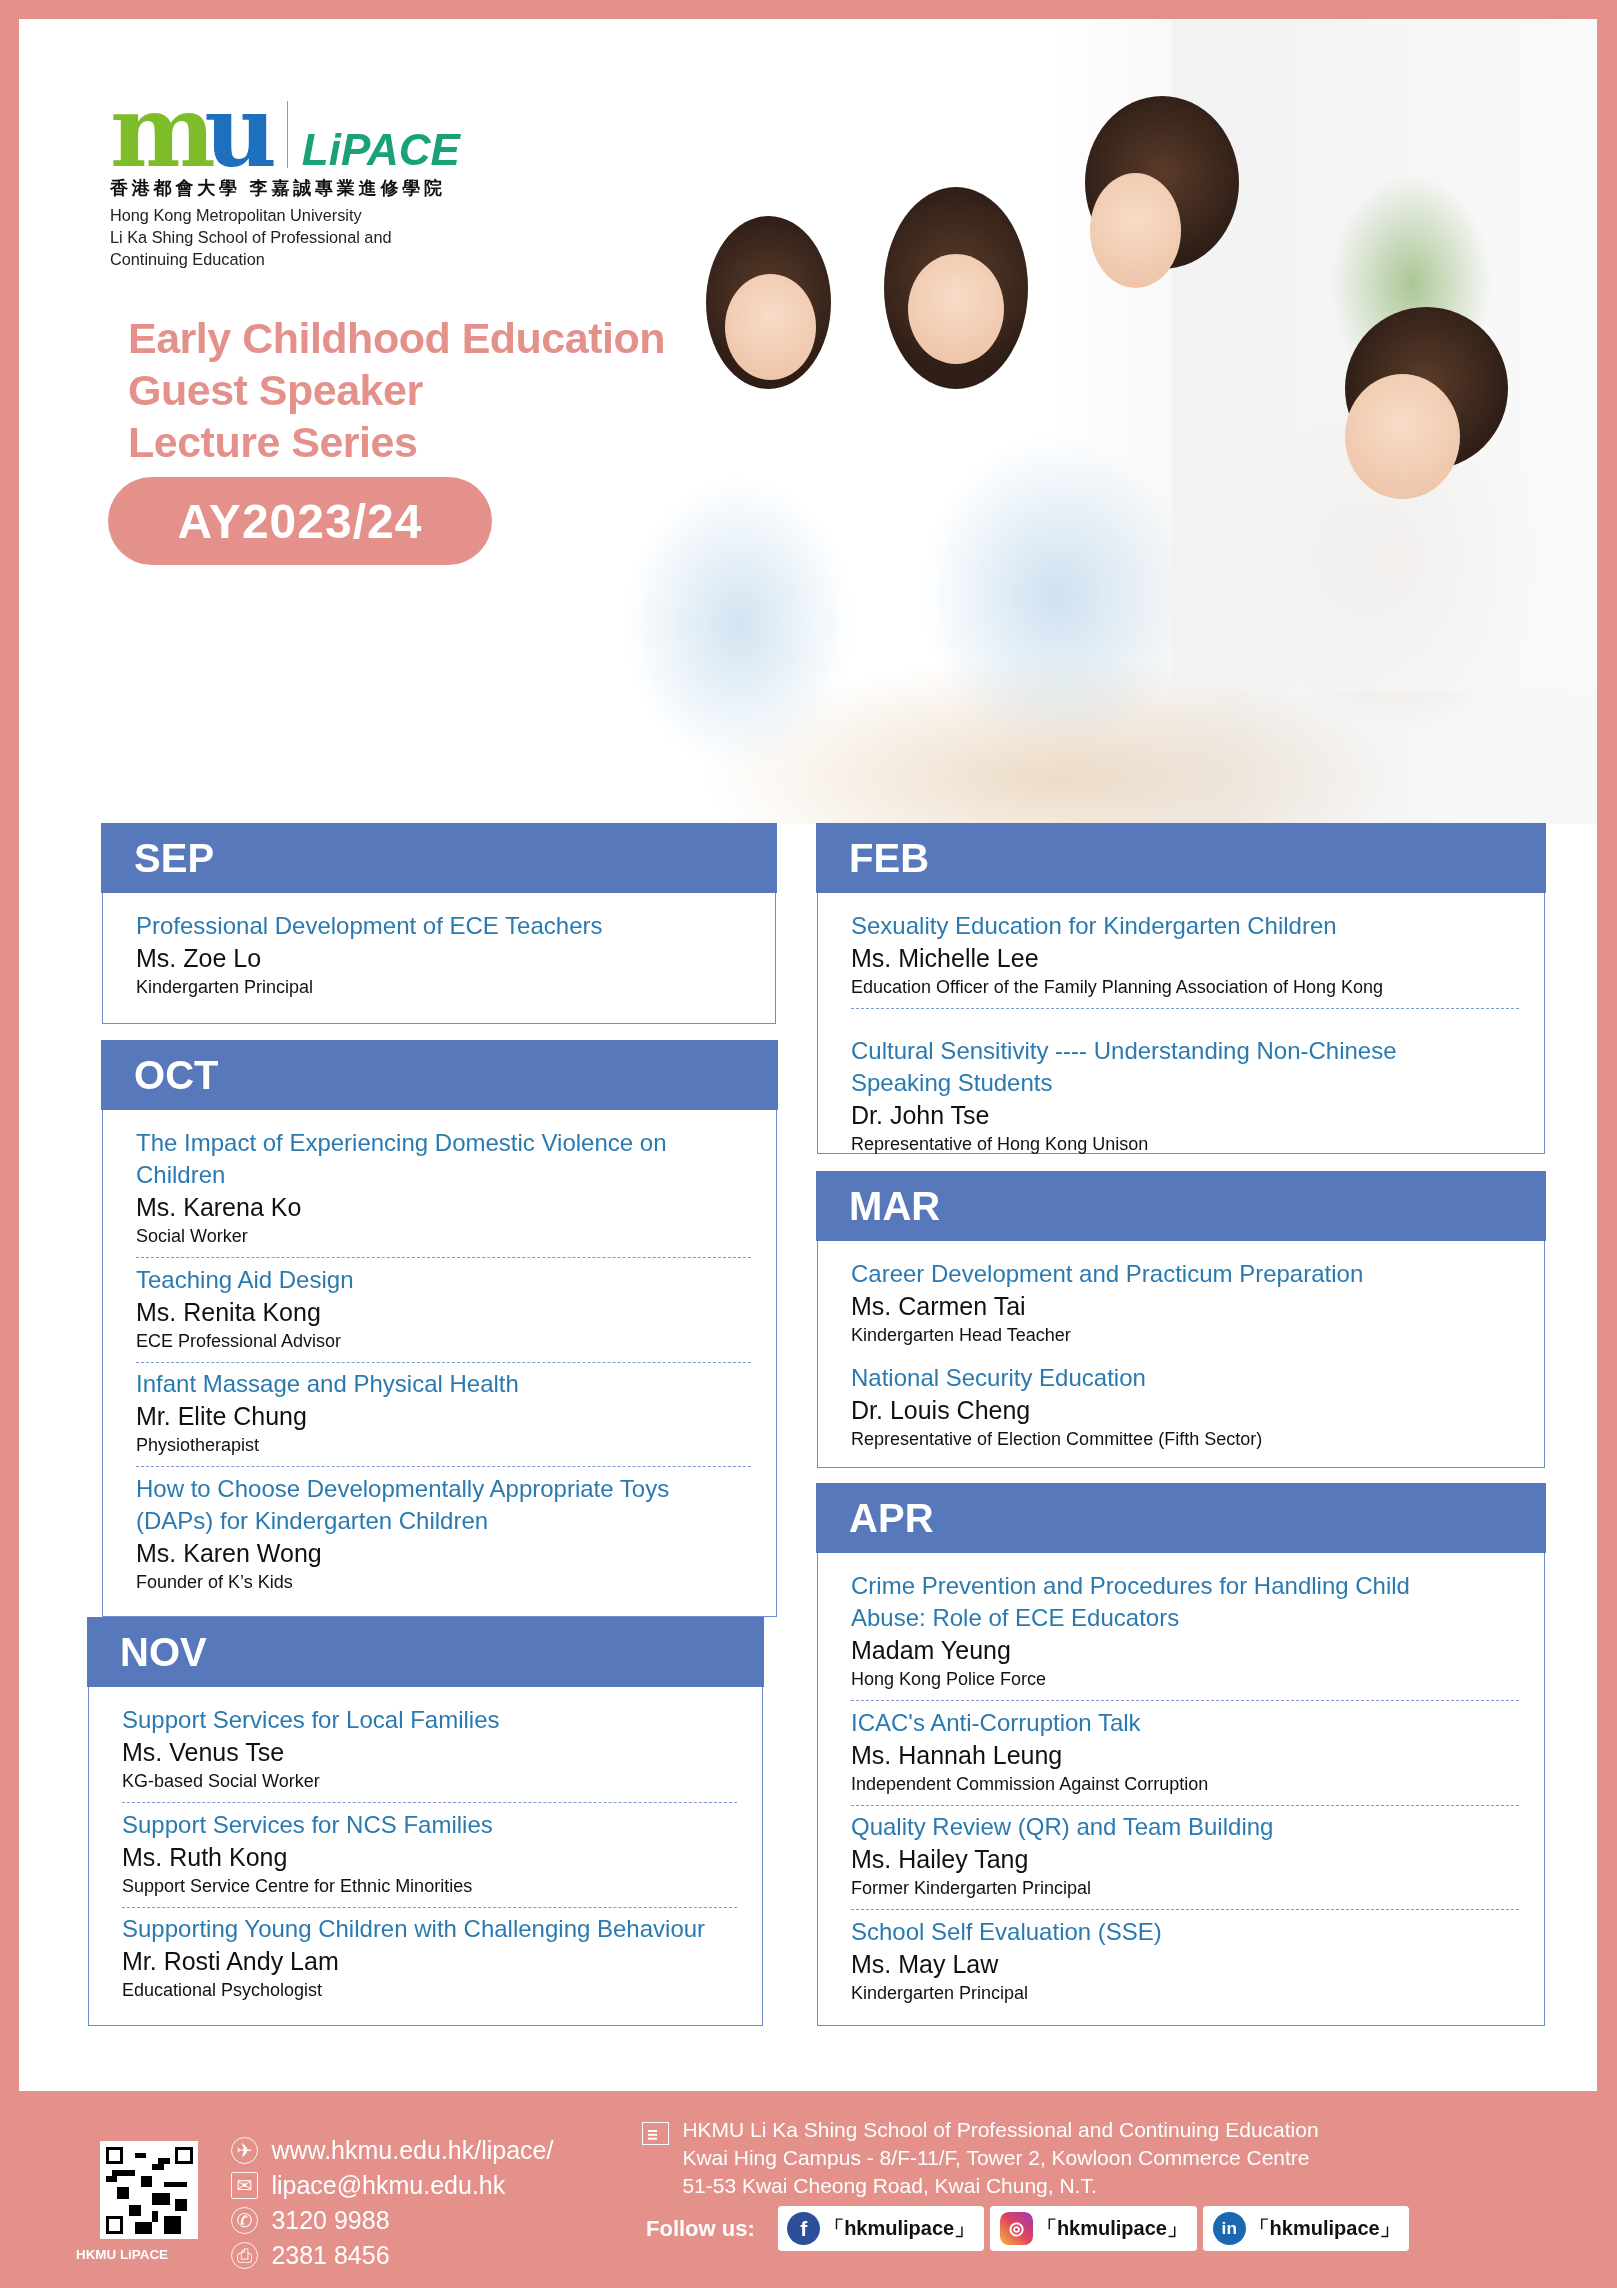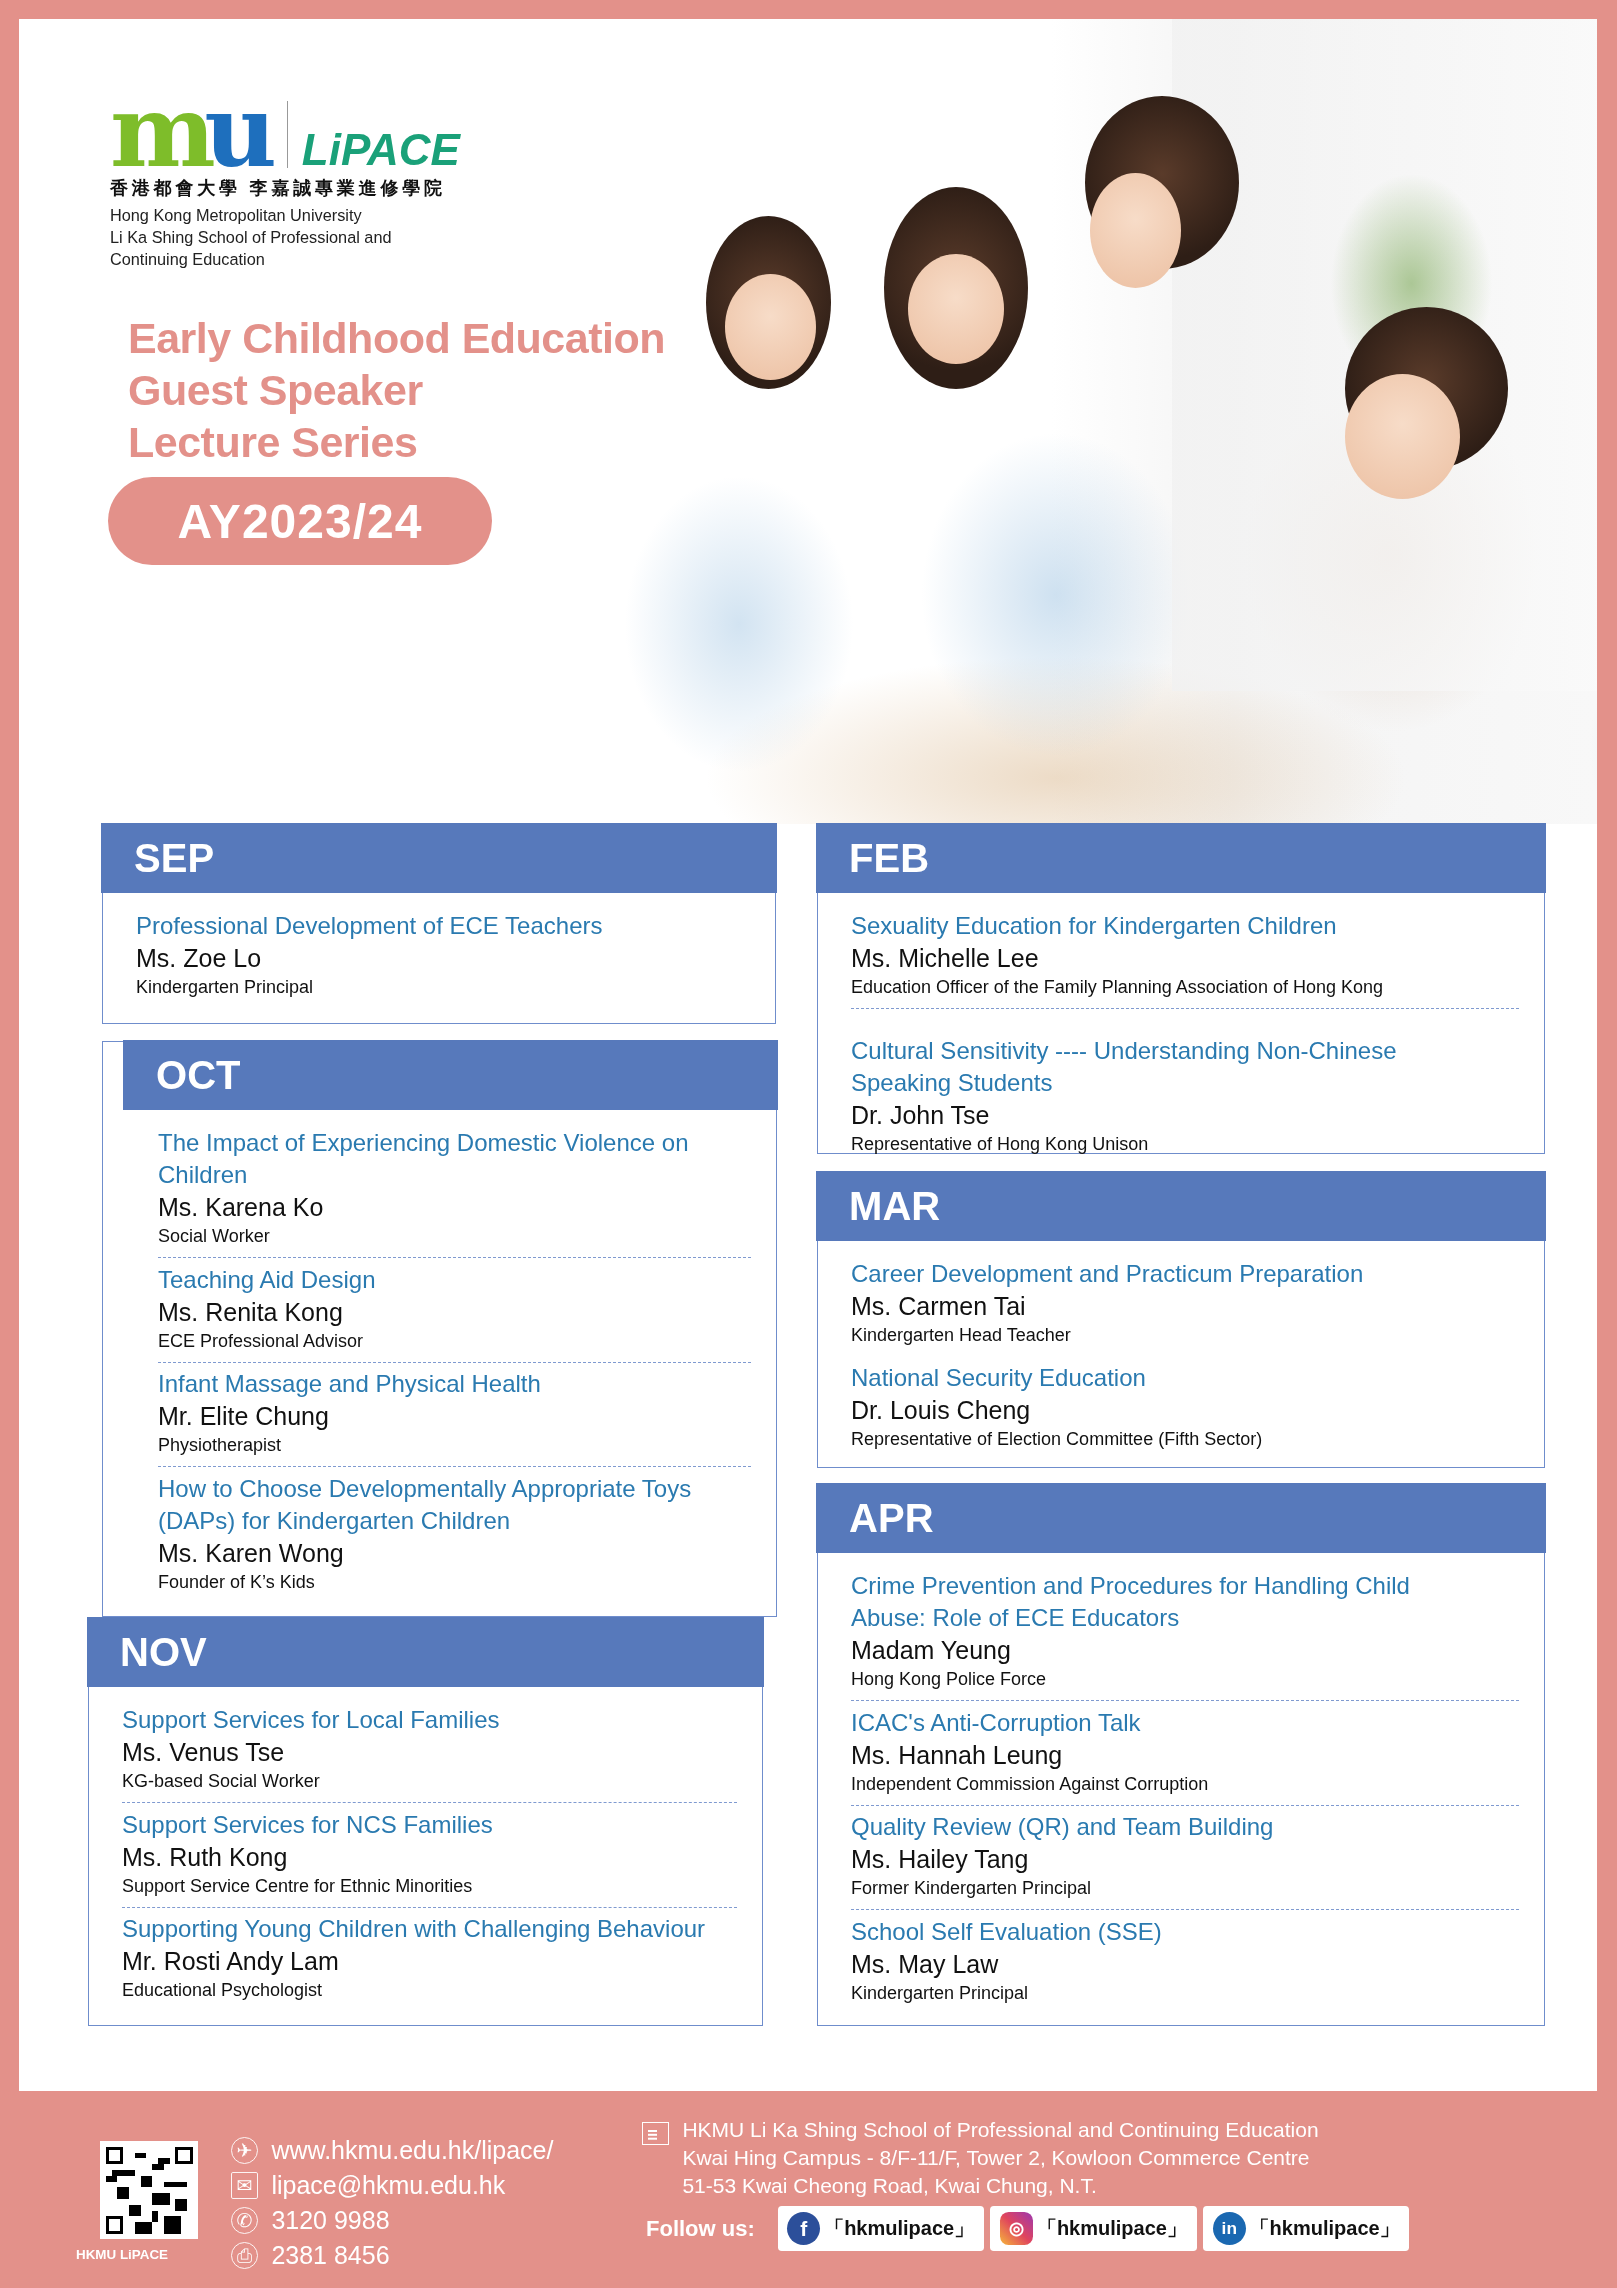--- a/index.html
+++ b/index.html
@@ -137,21 +137,21 @@
     <div class="month-head">SEP</div>
     <div class="month-body">
       <div class="entry">
         <div class="topic">Professional Development of ECE Teachers</div>
         <div class="speaker">Ms. Zoe Lo</div>
         <div class="role">Kindergarten Principal</div>
       </div>
     </div>
   </div>
 
-  <div class="month" style="left:83px;top:1022px;width:675px;height:576px;padding-left:22px;">
+  <div class="month" style="left:83px;top:1022px;width:675px;height:576px;">
     <div class="month-head">OCT</div>
     <div class="month-body">
       <div class="entry">
         <div class="topic">The Impact of Experiencing Domestic Violence on Children</div>
         <div class="speaker">Ms. Karena Ko</div>
         <div class="role">Social Worker</div>
       </div>
       <div class="entry dash">
         <div class="topic">Teaching Aid Design</div>
         <div class="speaker">Ms. Renita Kong</div>

